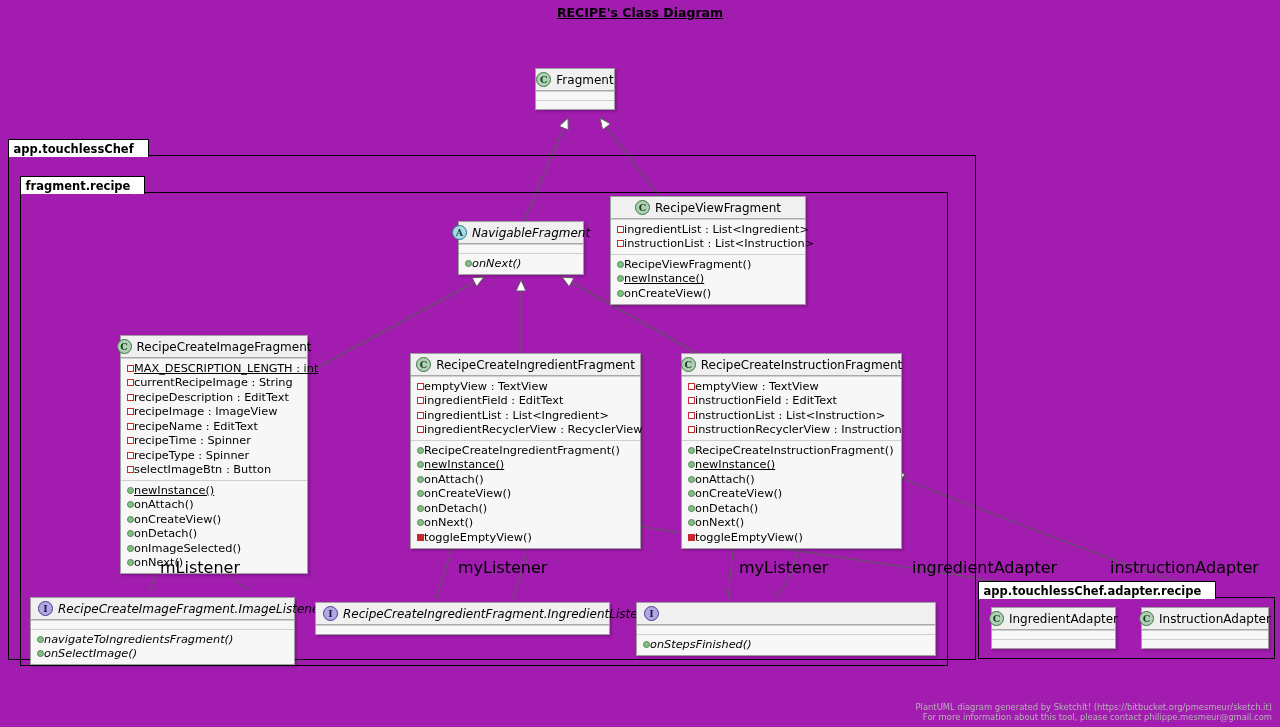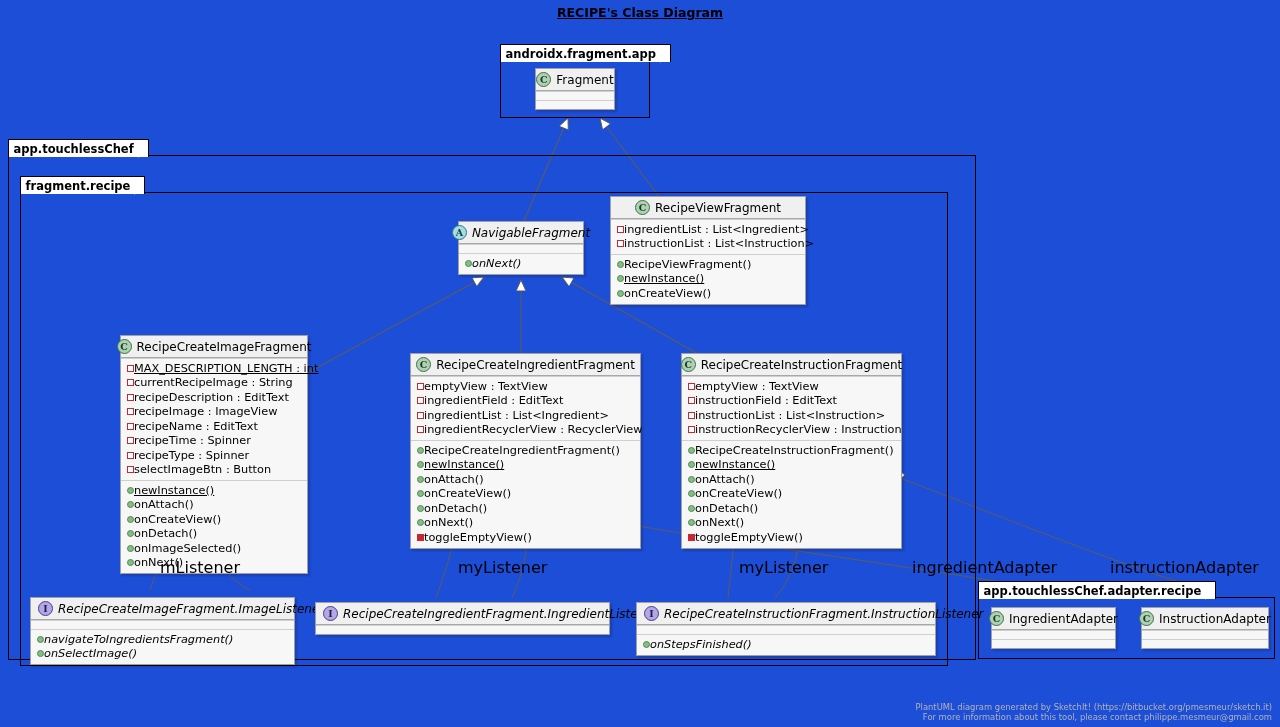--- a/index.html
+++ b/index.html
@@ -4,21 +4,21 @@
 <style>
   html, body {
     margin: 0;
     padding: 0;
     background: #ffffff;
   }
   #canvas {
     position: relative;
     width: 1280px;
     height: 727px;
-    background: #1d4ed8;
+    background: #a21caf;
     font-family: "DejaVu Sans", sans-serif;
     overflow: hidden;
   }
   svg.wires {
     position: absolute;
     left: 0; top: 0;
     width: 1280px;
     height: 727px;
     pointer-events: none;
   }
@@ -220,23 +220,20 @@
     <g stroke="#5c5c5c" stroke-width="1" fill="#ffffff">
       <circle cx="218" cy="540" r="6"></circle>
       <path d="M212,540 L224,540 M218,534 L218,546"></path>
       <circle cx="527" cy="525" r="6"></circle>
       <path d="M521,525 L533,525 M527,519 L527,531"></path>
       <circle cx="799" cy="525" r="6"></circle>
       <path d="M793,525 L805,525 M799,519 L799,531"></path>
     </g>
   </svg>
 
-  <div class="pkg" style="left:500px; top:60px; width:150px; height:58px;">
-    <div class="pkg-tab">androidx.fragment.app</div>
-  </div>
 
   <div class="pkg" style="left:8px; top:155px; width:968px; height:505px;">
     <div class="pkg-tab">app.touchlessChef</div>
   </div>
 
   <div class="pkg" style="left:20px; top:192px; width:928px; height:474px;">
     <div class="pkg-tab">fragment.recipe</div>
   </div>
 
   <div class="pkg" style="left:978px; top:597px; width:297px; height:62px;">
@@ -496,21 +493,20 @@
     <div class="cls-head left">
       <span class="badge badge-i">I</span>
       <span class="cls-name italic">RecipeCreateIngredientFragment.IngredientListener</span>
     </div>
     <div class="sect empty"></div>
   </div>
 
   <div class="cls" style="left:636px; top:602px; width:300px;">
     <div class="cls-head left">
       <span class="badge badge-i">I</span>
-      <span class="cls-name italic">RecipeCreateInstructionFragment.InstructionListener</span>
     </div>
     <div class="sect empty"></div>
     <div class="sect">
       <div class="row">
         <span class="mk mk-pub-method"></span>
         <span class="row-text italic">onStepsFinished()</span>
       </div>
     </div>
   </div>
 

